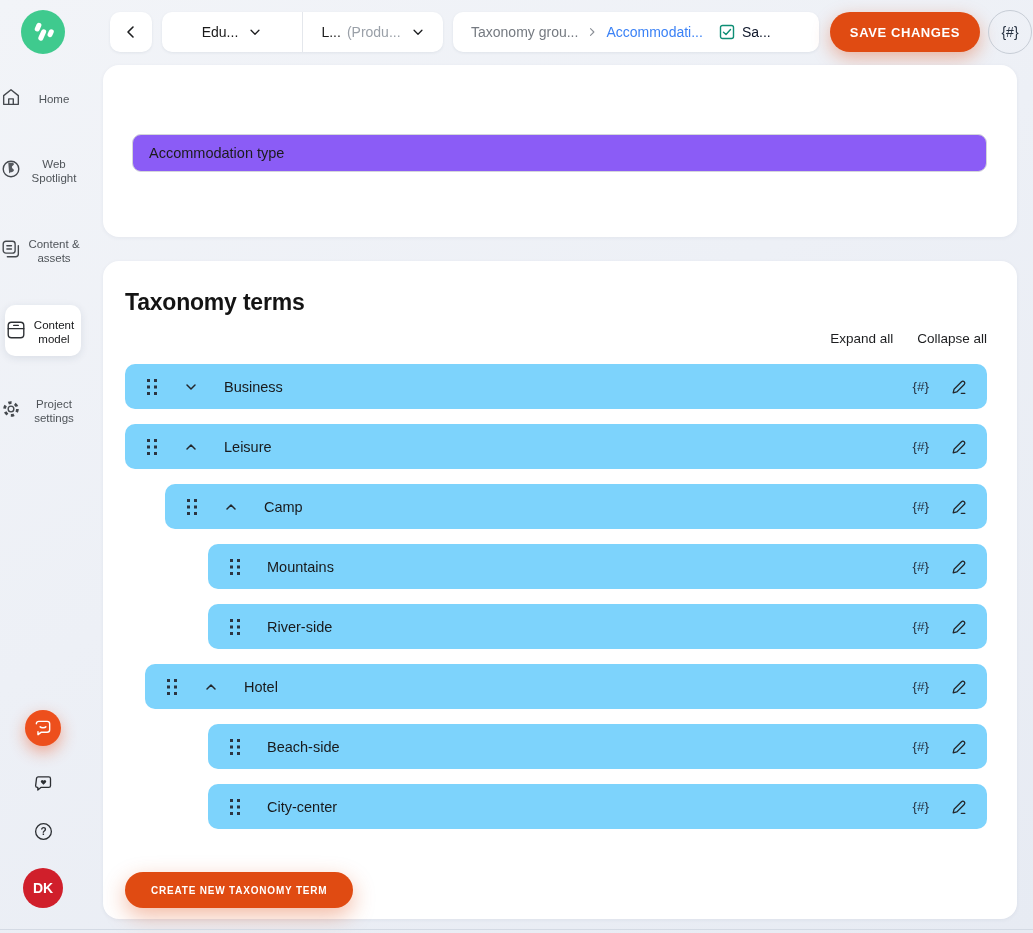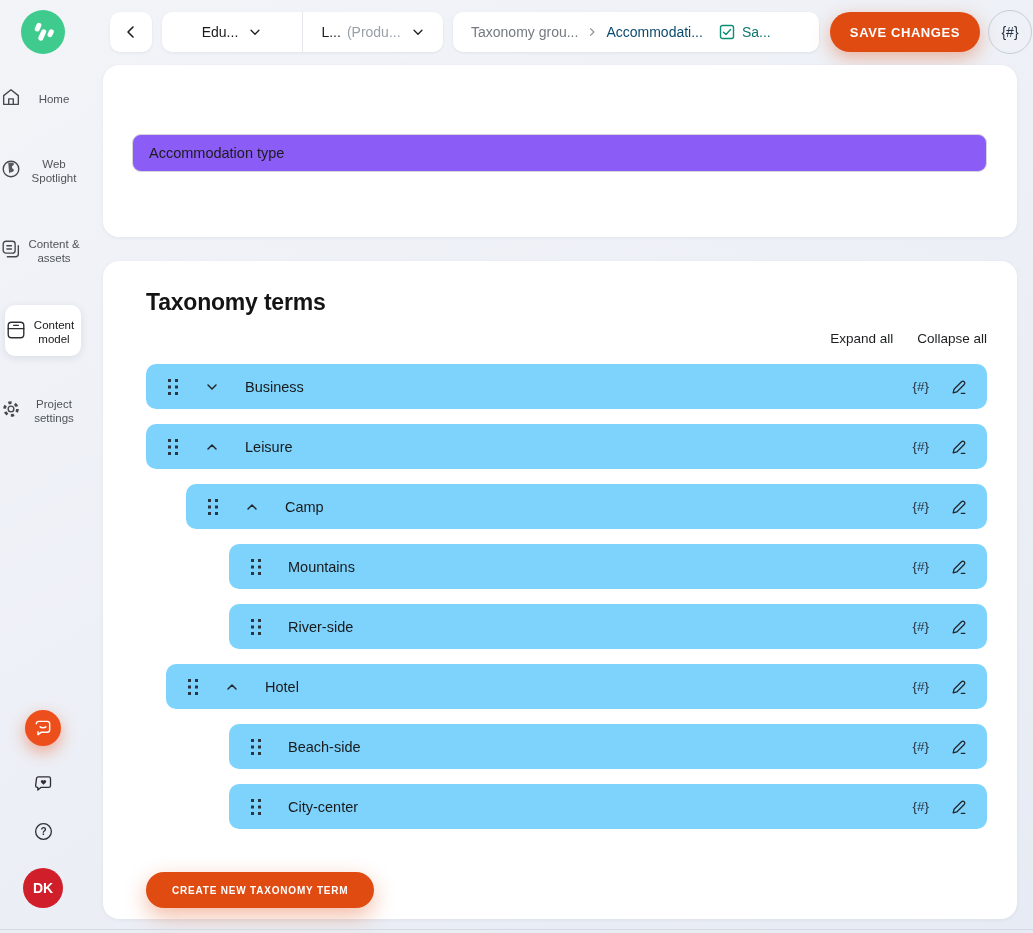--- a/index.html
+++ b/index.html
@@ -39,38 +39,38 @@
   .segmented { left:162px; width:281px; display:flex; align-items:stretch; box-shadow:0 1px 3px rgba(30,45,80,.08); }
   .segment { display:flex; align-items:center; justify-content:center; gap:10px; cursor:pointer; font-size:14px; }
   .segment.seg1 { width:140px; }
   .segment.seg2 { flex:1; }
   .seg-divider { width:1px; background:#e4e7ec; margin:0; }
   .seg-muted { color:#9aa0a8; margin-left:-4px; }
   .breadcrumb { left:453px; width:366px; display:flex; align-items:center; padding:0 18px;
     box-shadow:0 1px 3px rgba(30,45,80,.08); font-size:14px; }
   .crumb-parent { color:#757a81; cursor:pointer; white-space:nowrap; }
   .crumb-sep { margin:0 8px; }
-  .crumb-current { color:#0c4a6e; white-space:nowrap; }
-  .save-status { display:flex; align-items:center; gap:7px; margin-left:16px; color:#0f766e; font-size:14px; white-space:nowrap; }
+  .crumb-current { color:#3b82f6; white-space:nowrap; }
+  .save-status { display:flex; align-items:center; gap:7px; margin-left:16px; color:#0f172a; font-size:14px; white-space:nowrap; }
   .save-btn {
     position:absolute; left:830px; top:12px; width:150px; height:40px; border:none; border-radius:20px;
     background:#e04b12; color:#fff; font-family:"Liberation Sans",sans-serif; font-weight:700;
     font-size:13px; letter-spacing:.6px; cursor:pointer; box-shadow:0 6px 18px rgba(224,75,18,.38);
   }
   .codename-circle {
     position:absolute; left:988px; top:10px; width:44px; height:44px; border-radius:50%;
     border:1px solid #c7cdd6; display:flex; align-items:center; justify-content:center;
     color:#273242; font-size:14px; cursor:pointer; background:transparent;
   }
 
   
   .card { position:absolute; left:103px; width:914px; background:#fff; border-radius:16px;
     box-shadow:0 1px 4px rgba(30,45,80,.06); }
   .card-1 { top:65px; height:172px; padding:40px 30px 0 29px; }
-  .card-2 { top:261px; height:658px; padding:28px 30px 0 43px; }
+  .card-2 { top:261px; height:658px; padding:28px 30px 0 22px; }
   .card h1 { font-size:23px; font-weight:700; color:#141414; letter-spacing:-.2px; }
   .name-input {
     margin-top:29px; width:855px; height:38px; border:1px solid #d4d6da; border-radius:9px;
     padding:0 16px; font-size:14.5px; color:#1b1b1b; font-family:"Liberation Sans",sans-serif;
     background:#8b5cf6; outline:none;
   }
   .expand-links { display:flex; justify-content:flex-end; gap:24px; margin-top:15px; font-size:13.5px; }
   .expand-links span { cursor:pointer; color:#1d1e20; }
 
   

